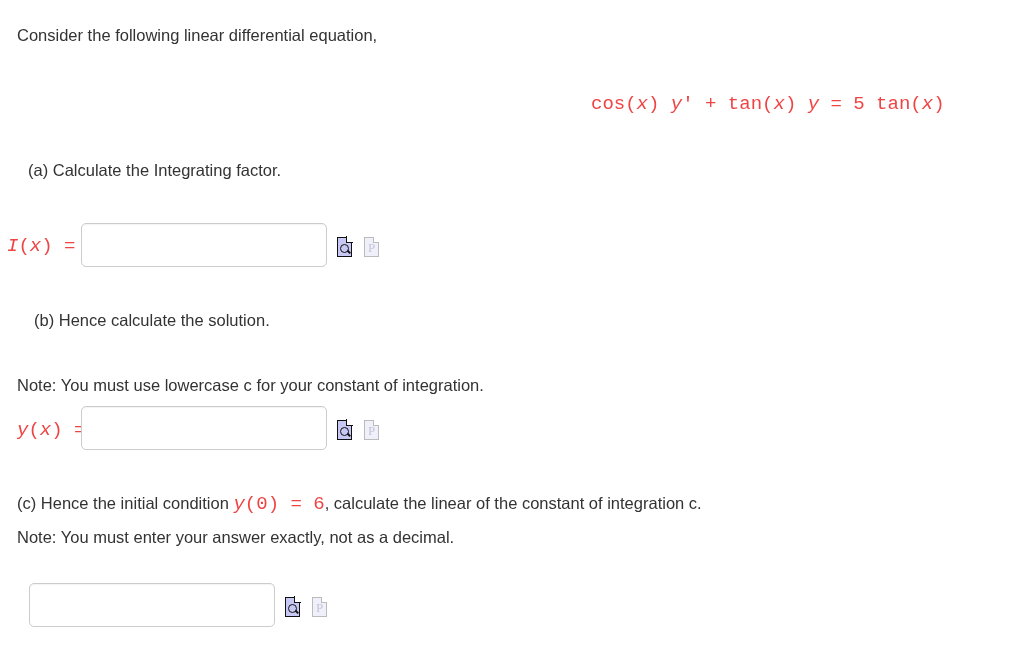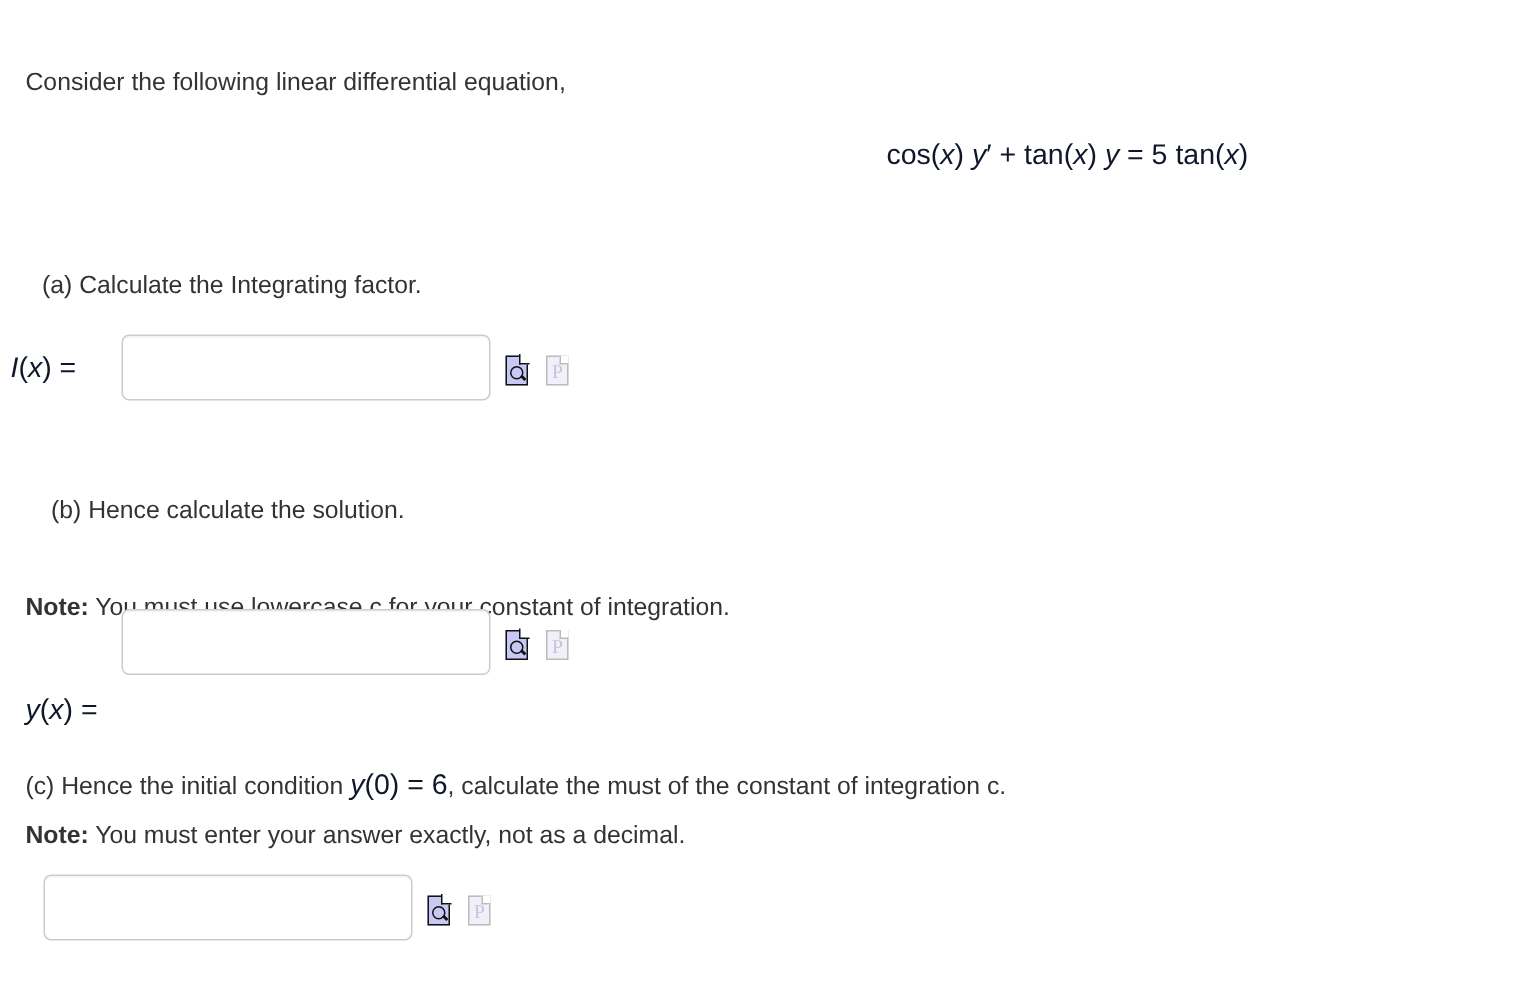--- a/index.html
+++ b/index.html
@@ -1,39 +1,39 @@
 <!DOCTYPE html>
 <html><head>
 <meta charset="utf-8">
 <style>
   html, body { margin:0; padding:0; background:#ffffff; }
   body { width:1024px; height:662px; position:relative; overflow:hidden;
          font-family:"Liberation Sans", sans-serif; color:#333; }
-  .txt { position:absolute; font-size:16.5px; color:#333; white-space:nowrap;margin-top:20px; }
-  .math { font-family:Liberation Sans, sans-serif; color:#0f172a; }
+  .txt { position:absolute; font-size:16.5px; color:#333; white-space:nowrap; }
+  .math { font-family:Liberation Mono, monospace; color:#ef4444; }
   .mi { font-style:italic; }
   .eq { position:absolute; font-size:19px; white-space:nowrap; }
   .answer { position:absolute; height:44px; border:1px solid #ccc; border-radius:5px;
             background:#fff; box-sizing:border-box; padding:0 8px; font-size:16px;
             font-family:"Liberation Sans", sans-serif; outline:none;
             box-shadow: inset 0 1px 1px rgba(0,0,0,0.05); }
   .icon { position:absolute; width:15px; height:20px; box-sizing:border-box; }
   .preview-icon { background:#c8c8f5; border:1.5px solid #111; }
   .preview-icon::after { content:""; position:absolute; right:-2px; top:-2px; width:6px; height:6px;
              background:#fff; border-left:1.5px solid #111; border-bottom:1.5px solid #111; }
   .preview-icon .lens { position:absolute; left:2px; top:6px; width:7px; height:7px;
              border:1.5px solid #111; border-radius:50%; }
   .preview-icon .handle { position:absolute; left:9px; top:13px; width:4px; height:1.5px;
              background:#111; transform:rotate(45deg); }
   .p-icon { background:#f0f0fa; border:1px solid #bbb; }
   .p-icon::after { content:""; position:absolute; right:-1px; top:-1px; width:5px; height:5px;
              background:#fff; border-left:1px solid #bbb; border-bottom:1px solid #bbb; }
   .p-icon span { position:absolute; left:3px; top:3px; font-family:"Liberation Serif", serif;
              font-size:13px; color:#c4c4d8; line-height:13px; }
-  b { font-weight:bold; color:#333;text-align:center; }
+  b { font-weight:normal; color:#333;text-align:center; }
 </style>
 </head>
 <body>
 
 <div class="txt" style="left:17px; top:26px;">Consider the following linear differential equation,</div>
 
 <div class="eq math" style="left:591px; top:93px;">
   <span>cos(</span><span class="mi">x</span><span>) </span><span class="mi">y</span><span>′</span><span> + tan(</span><span class="mi">x</span><span>) </span><span class="mi">y</span><span> = 5 tan(</span><span class="mi">x</span><span>)</span>
 </div>
 
@@ -45,33 +45,33 @@
 <div class="icon preview-icon" style="left:337px; top:237px;">
     <div class="lens"></div>
     <div class="handle"></div>
   </div>
 <div class="icon p-icon" style="left:364px; top:237px;">
     <span>P</span>
   </div>
 
 <div class="txt" style="left:34px; top:311px;">(b) Hence calculate the solution.</div>
 <div class="txt" style="left:17px; top:376px;"><b>Note:</b><span> You must use lowercase c for your constant of integration.</span></div>
-<div class="eq math" style="left:17px; top:419px;margin-top:44px;">
+<div class="eq math" style="left:17px; top:419px;">
   <span class="mi">y</span>(<span class="mi">x</span><span>) =</span>
 </div>
 <input class="answer" style="left: 81px; top: 406px; width: 246px;" value="">
 <div class="icon preview-icon" style="left:337px; top:420px;">
     <div class="lens"></div>
     <div class="handle"></div>
   </div>
 <div class="icon p-icon" style="left:364px; top:420px;">
     <span>P</span>
   </div>
 
-<div class="txt" style="left:17px; top:493px;"><span>(c) Hence the initial condition </span><span class="math" style="font-size:19px;"><span class="mi">y</span><span>(0) = 6</span></span><span>, calculate the must of the constant of integration c.</span></div>
+<div class="txt" style="left:17px; top:493px;"><span>(c) Hence the initial condition </span><span class="math" style="font-size:19px;"><span class="mi">y</span><span>(0) = 6</span></span><span>, calculate the linear of the constant of integration c.</span></div>
 <div class="txt" style="left:17px; top:528px;"><b>Note:</b><span> You must enter your answer exactly, not as a decimal.</span></div>
 <input class="answer" style="left: 29px; top: 583px; width: 246px;" value="">
 <div class="icon preview-icon" style="left:285px; top:597px;">
     <div class="lens"></div>
     <div class="handle"></div>
   </div>
 <div class="icon p-icon" style="left:312px; top:597px;">
     <span>P</span>
   </div>
 

